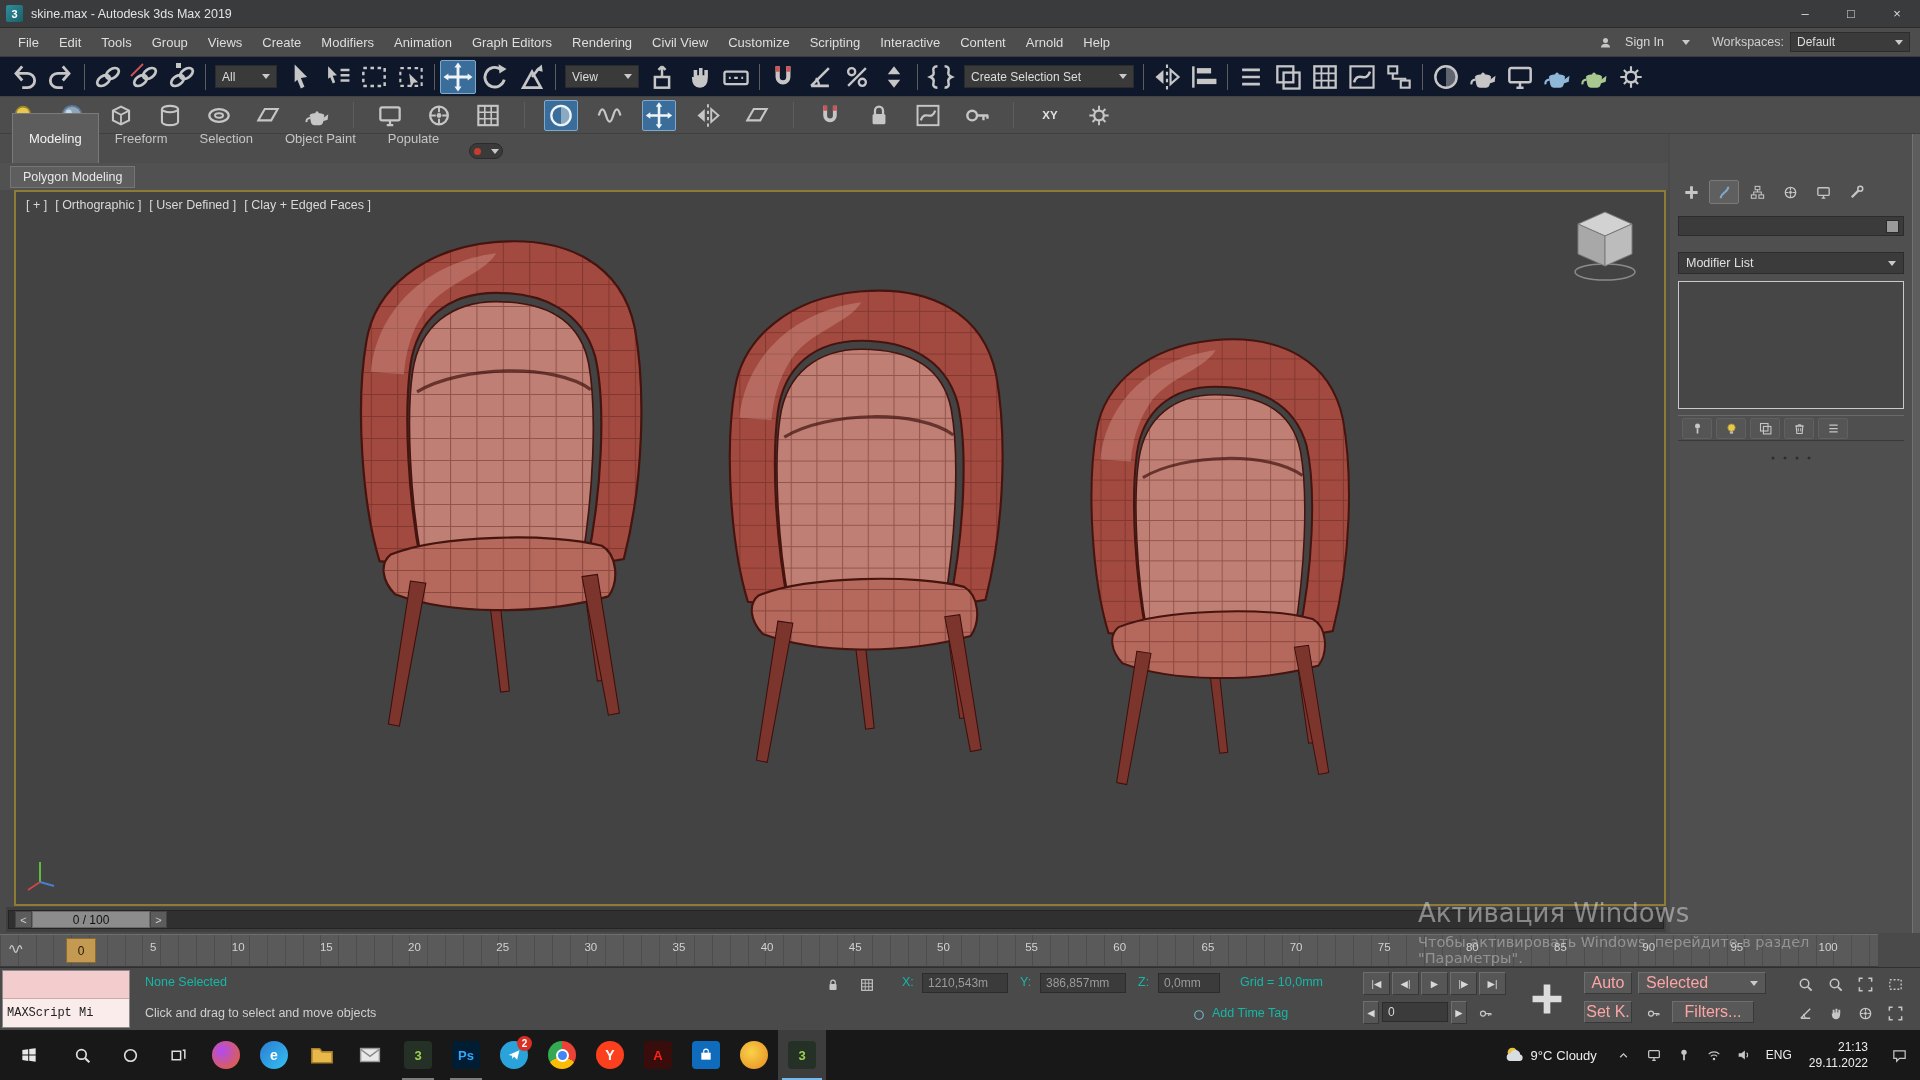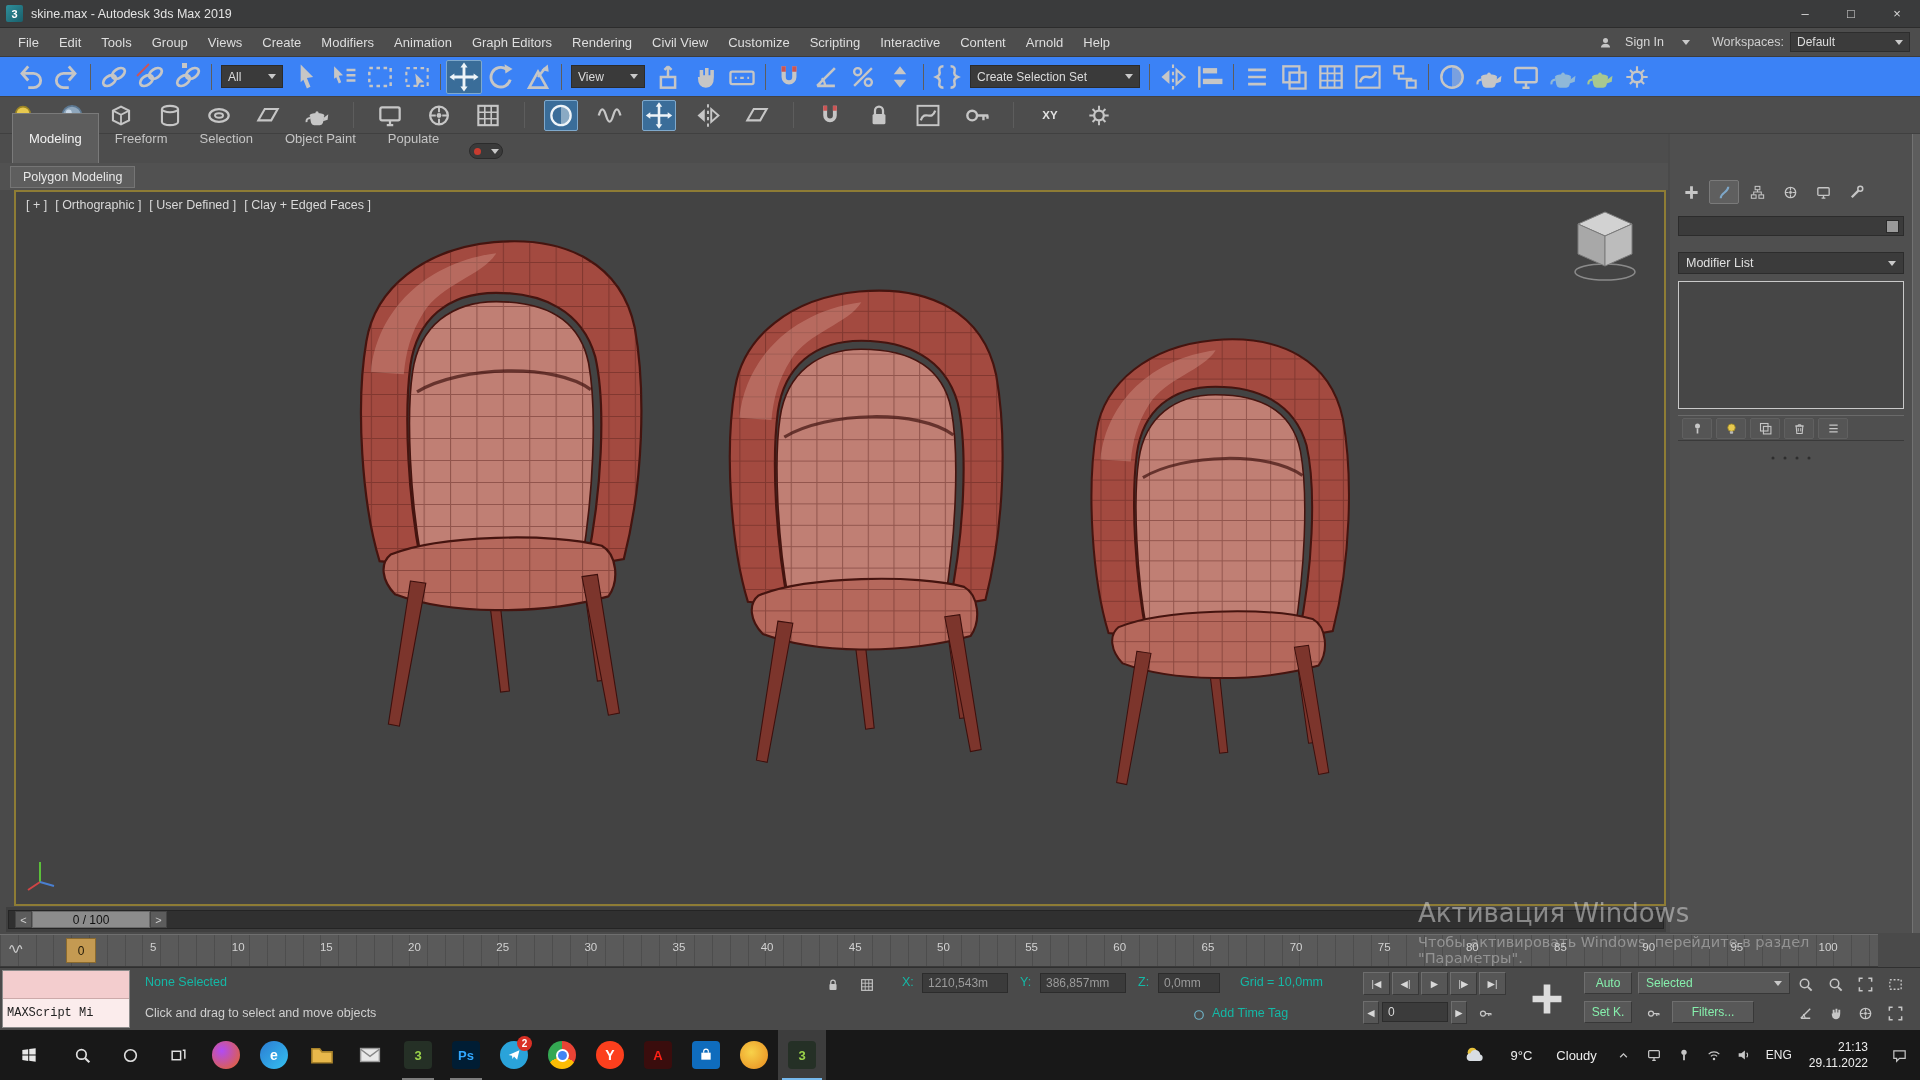--- a/index.html
+++ b/index.html
@@ -19,21 +19,21 @@
 
   
   #menubar{left:0;top:28px;width:1920px;height:29px;background:#4d4d4d;display:flex;align-items:center;border-bottom:1px solid #3c3c3c;padding-left:8px}
   .menu{padding:0 10px;height:100%;display:flex;align-items:center;color:#dedede;font-size:13px}
   #menubar .sp{flex:1}
   .signin{display:flex;align-items:center;gap:12px;padding:2px 8px;color:#d8d8d8;font-size:12.5px}
   .wslabel{color:#cfcfcf;font-size:12.5px;margin:0 6px 0 14px}
   .wsselect{width:120px;height:20px;background:#3b3b3b;border:1px solid #2d2d2d;display:flex;align-items:center;padding:0 6px;color:#ddd;font-size:12px;justify-content:space-between;margin-right:10px}
 
   
-  #tb1{left:0;top:57px;width:1920px;height:40px;background:#3b82f6;display:flex;align-items:center;padding-left:12px;border-bottom:1px solid #424242;gap:1px}
+  #tb1{left:0;top:57px;width:1920px;height:40px;background:#0f172a;display:flex;align-items:center;padding-left:6px;border-bottom:1px solid #424242;gap:1px}
   #tb2{left:0;top:97px;width:1920px;height:37px;background:#4d4d4d;display:flex;align-items:center;padding-left:6px;border-bottom:1px solid #404040;gap:15px}
   .tb{width:36px;height:34px;display:flex;align-items:center;justify-content:center;border:1px solid transparent;border-radius:2px}
   #tb2 .tb{width:34px;height:31px}
   .tb.active{background:#3a6d99;border-color:#7fa9cc}
   .sep{width:1px;height:26px;background:#3e3e3e;border-right:1px solid #5d5d5d;margin:0 4px}
   .combo{height:23px;background:#3a3a3a;border:1px solid #2b2b2b;display:flex;align-items:center;justify-content:space-between;color:#dcdcdc;font-size:12px;padding:0 6px;margin:0 4px}
   .c-all{width:62px}.c-view{width:74px}.c-selset{width:170px}
   .tbtxt{font-size:11.5px;color:#e2e2e2;font-weight:bold}
 
   
@@ -87,21 +87,21 @@
   #ruler .miniwave{position:absolute;left:8px;top:6px;color:#c9c9c9}
 
   
   #statusbar{left:0;top:967px;width:1920px;height:63px;background:#4a4a4a;border-top:1px solid #303030}
   #msbox{left:2px;top:2px;width:128px;height:58px;border:1px solid #8a8a8a}
   #msbox .pink{height:28px;background:#f3cdce;border-bottom:1px solid #caa}
   #msbox .white{height:28px;background:#fbecec;color:#222;font-size:12px;display:flex;align-items:center;padding-left:4px;font-family:"Liberation Mono","DejaVu Sans Mono",monospace}
   .st-txt{color:#14b8a6;font-size:12.5px}
   .fld{background:#3b3b3b;border:1px solid #2c2c2c;color:#9b9b9b;font-size:12px;display:flex;align-items:center;padding:0 5px;height:20px}
   .pbbtn{width:27px;height:23px;background:#565656;border:1px solid #6e6e6e;border-bottom-color:#383838;border-right-color:#383838;color:#d8d8d8;font-size:9.5px;display:flex;align-items:center;justify-content:center}
-  .stbtn{height:22px;background:#585858;border:1px solid #6e6e6e;border-bottom-color:#383838;border-right-color:#383838;color:#86efac;font-size:12px;display:flex;align-items:center;justify-content:center}
+  .stbtn{height:22px;background:#585858;border:1px solid #6e6e6e;border-bottom-color:#383838;border-right-color:#383838;color:#fca5a5;font-size:16px;display:flex;align-items:center;justify-content:center}
   .navic{width:26px;height:24px;display:flex;align-items:center;justify-content:center;color:#cfcfcf}
 
   
   #watermark{left:1418px;top:898px;width:480px;z-index:50;pointer-events:none;font-family:"DejaVu Sans",sans-serif}
   #watermark .l1{font-size:26px;color:rgba(225,225,225,.5)}
   #watermark .l2{font-size:14.5px;color:rgba(218,218,218,.45);margin-top:6px}
 
   
   #taskbar{left:0;top:1030px;width:1920px;height:50px;background:#181818;display:flex;align-items:center}
   .tkb{height:50px;display:flex;align-items:center;justify-content:center}
@@ -110,21 +110,21 @@
   .appcell.running::after{content:"";position:absolute;bottom:0;left:8px;right:8px;height:2px;background:#7d7d7d}
   .appcell.activeapp{background:#3d3d3d}
   .appcell.activeapp::after{content:"";position:absolute;bottom:0;left:4px;right:4px;height:2px;background:#76b9ed}
   .cir{width:28px;height:28px;border-radius:50%;display:flex;align-items:center;justify-content:center;color:#fff;font-weight:bold;font-size:14px}
   .sq{width:28px;height:28px;border-radius:4px;display:flex;align-items:center;justify-content:center;color:#fff;font-weight:bold;font-size:13px}
   .badge{position:absolute;top:6px;right:6px;min-width:15px;height:15px;border-radius:8px;background:#d93025;color:#fff;font-size:10px;display:flex;align-items:center;justify-content:center;padding:0 3px;font-weight:bold}
   .chromeo{width:28px;height:28px;border-radius:50%;background:conic-gradient(#ea4335 0deg 120deg,#fbbc05 120deg 240deg,#34a853 240deg 360deg);display:flex;align-items:center;justify-content:center}
   .chromei{width:13px;height:13px;border-radius:50%;background:#fff;display:flex;align-items:center;justify-content:center}
   .chromec{width:9px;height:9px;border-radius:50%;background:#4285f4}
   #tray{margin-left:auto;display:flex;align-items:center;height:50px}
-  .weather{display:flex;align-items:center;gap:24px;padding:0 12px;height:50px;color:#eee;font-size:13px}
+  .weather{display:flex;align-items:center;gap:4px;padding:0 12px;height:50px;color:#eee;font-size:13px}
   .trayic{width:30px;height:50px;display:flex;align-items:center;justify-content:center;color:#ddd}
   .lang{color:#eee;font-size:12px;width:40px;text-align:center}
   .clock{color:#eee;font-size:12px;text-align:right;line-height:1.35;padding:0 10px}
   .notif{width:42px;height:50px;display:flex;align-items:center;justify-content:center;color:#ddd}
 </style>
 </head>
 <body>
 
 <svg width="0" height="0" style="position:absolute">
   <defs>
@@ -949,21 +949,21 @@
       </svg>
     </span>
 
   <span class="abs" style="left:1522px;top:3px;width:50px;height:56px;display:flex;align-items:center;justify-content:center">
     <svg class="ic" style="width:40px;height:40px;color:#dcdcdc">
         <use href="#i-plusbig"></use>
       </svg>
   </span>
 
   <span class="abs stbtn" style="left:1584px;top:4px;width:48px">Auto</span>
-  <span class="abs stbtn" style="left:1638px;top:4px;width:152px;justify-content:space-between;padding:0 7px">
+  <span class="abs stbtn" style="left:1638px;top:4px;width:128px;justify-content:space-between;padding:0 7px">
       <span>Selected</span>
       <span class="dd"></span>
     </span>
   <span class="abs stbtn" style="left:1584px;top:33px;width:48px">Set K.</span>
   <span class="abs navic" style="left:1640px;top:33px">
       <svg class="ic" style="width:15px;height:15px">
         <use href="#i-key"></use>
       </svg>
     </span>
   <span class="abs stbtn" style="left:1672px;top:33px;width:82px">Filters...</span>

